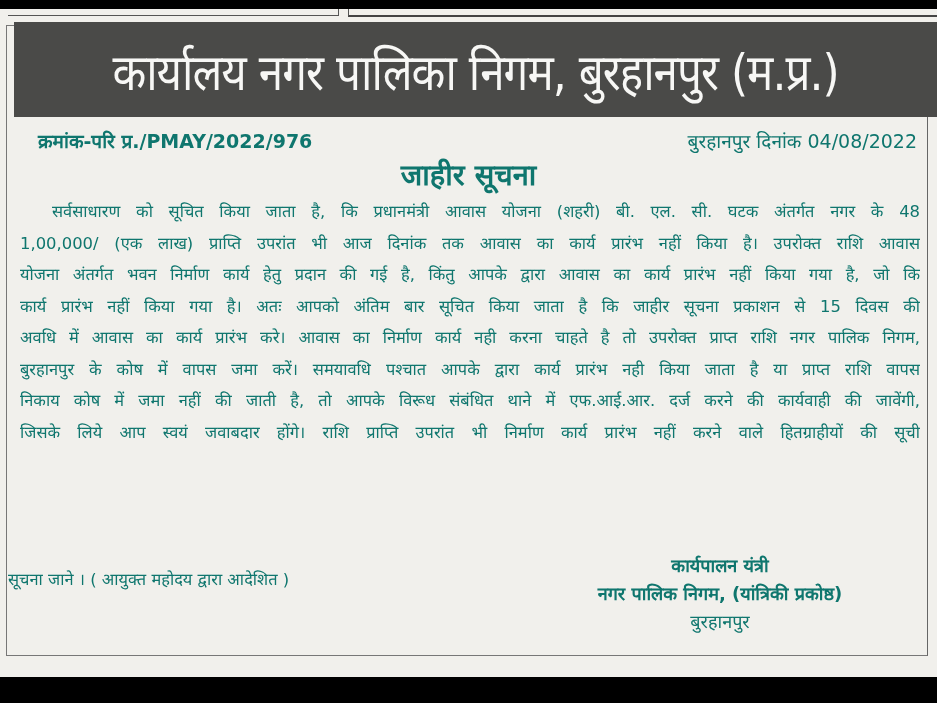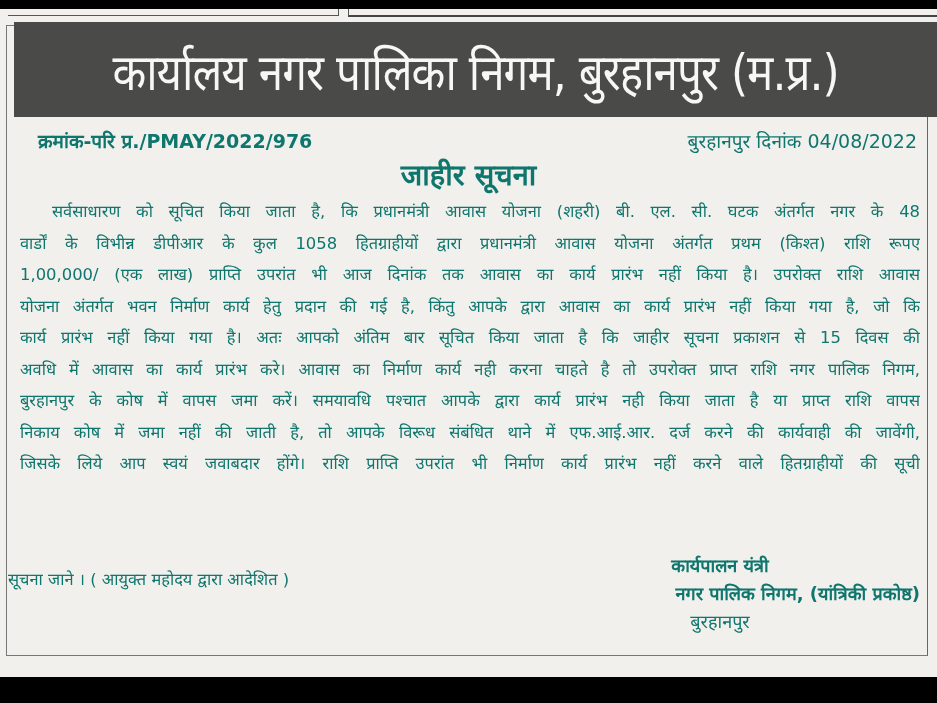--- a/index.html
+++ b/index.html
@@ -117,21 +117,21 @@
     }
     .signature {
       position: absolute;
       left: 520px;
       width: 400px;
       text-align: center;
       font-size: 18px;
       white-space: nowrap;
     }
     .sig-1 { top: 553px; font-weight: bold; }
-    .sig-2 { top: 581px; font-weight: bold; text-align: right; }
+    .sig-2 { top: 581px; font-weight: bold; }
     .sig-3 { top: 609px; font-weight: normal; }
   </style>
 </head>
 <body>
 
 <div class="page">
   <div class="top-strip">
     <div class="box1"></div>
     <div class="box2"></div>
   </div>
@@ -142,21 +142,20 @@
   <span class="banner-title">कार्यालय नगर पालिका निगम, बुरहानपुर (म.प्र.)</span>
 </div>
 
 <div class="text ref-no">क्रमांक-परि प्र./PMAY/2022/976</div>
 <div class="text place-date">बुरहानपुर दिनांक 04/08/2022</div>
 
 <div class="text notice-heading">जाहीर सूचना</div>
 
 <div class="text body-lines">
   <div class="body-line first">सर्वसाधारण को सूचित किया जाता है, कि प्रधानमंत्री आवास योजना (शहरी) बी. एल. सी. घटक अंतर्गत नगर के 48</div>
-  <div class="body-line">वार्डों के विभीन्न डीपीआर के कुल 1058 हितग्राहीयों द्वारा प्रधानमंत्री आवास योजना अंतर्गत प्रथम (किश्त) राशि रूपए</div>
   <div class="body-line">1,00,000/ (एक लाख) प्राप्ति उपरांत भी आज दिनांक तक आवास का कार्य प्रारंभ नहीं किया है। उपरोक्त राशि आवास</div>
   <div class="body-line">योजना अंतर्गत भवन निर्माण कार्य हेतु प्रदान की गई है, किंतु आपके द्वारा आवास का कार्य प्रारंभ नहीं किया गया है, जो कि</div>
   <div class="body-line">कार्य प्रारंभ नहीं किया गया है। अतः आपको अंतिम बार सूचित किया जाता है कि जाहीर सूचना प्रकाशन से 15 दिवस की</div>
   <div class="body-line">अवधि में आवास का कार्य प्रारंभ करे। आवास का निर्माण कार्य नही करना चाहते है तो उपरोक्त प्राप्त राशि नगर पालिक निगम,</div>
   <div class="body-line">बुरहानपुर के कोष में वापस जमा करें। समयावधि पश्चात आपके द्वारा कार्य प्रारंभ नही किया जाता है या प्राप्त राशि वापस</div>
   <div class="body-line">निकाय कोष में जमा नहीं की जाती है, तो आपके विरूध संबंधित थाने में एफ.आई.आर. दर्ज करने की कार्यवाही की जावेंगी,</div>
   <div class="body-line">जिसके लिये आप स्वयं जवाबदार होंगे। राशि प्राप्ति उपरांत भी निर्माण कार्य प्रारंभ नहीं करने वाले हितग्राहीयों की सूची</div>
 </div>
 
 <div class="text closing-line">सूचना जाने । ( आयुक्त महोदय द्वारा आदेशित )</div>

